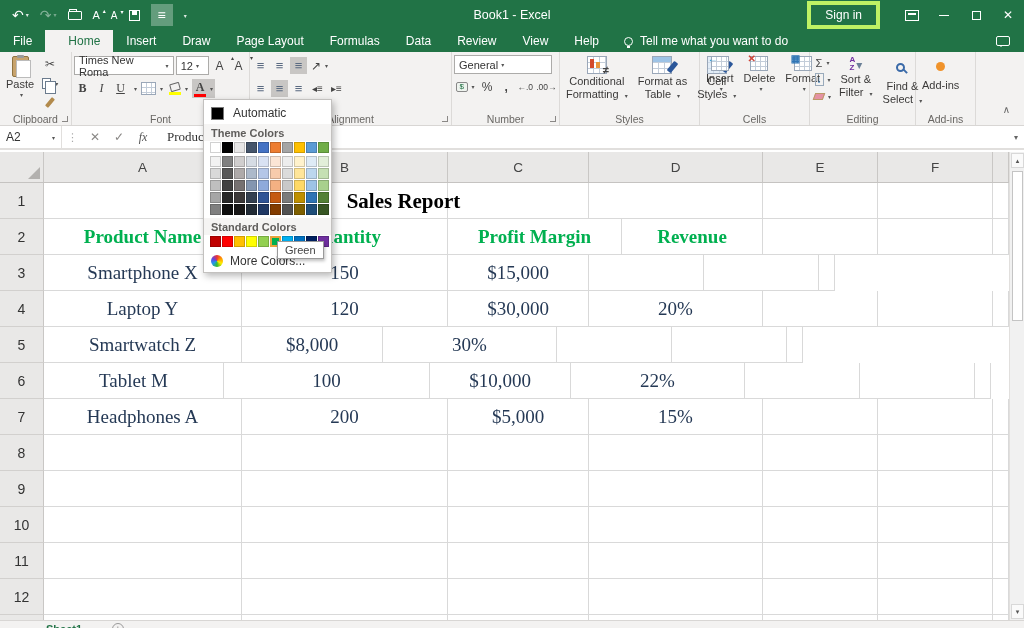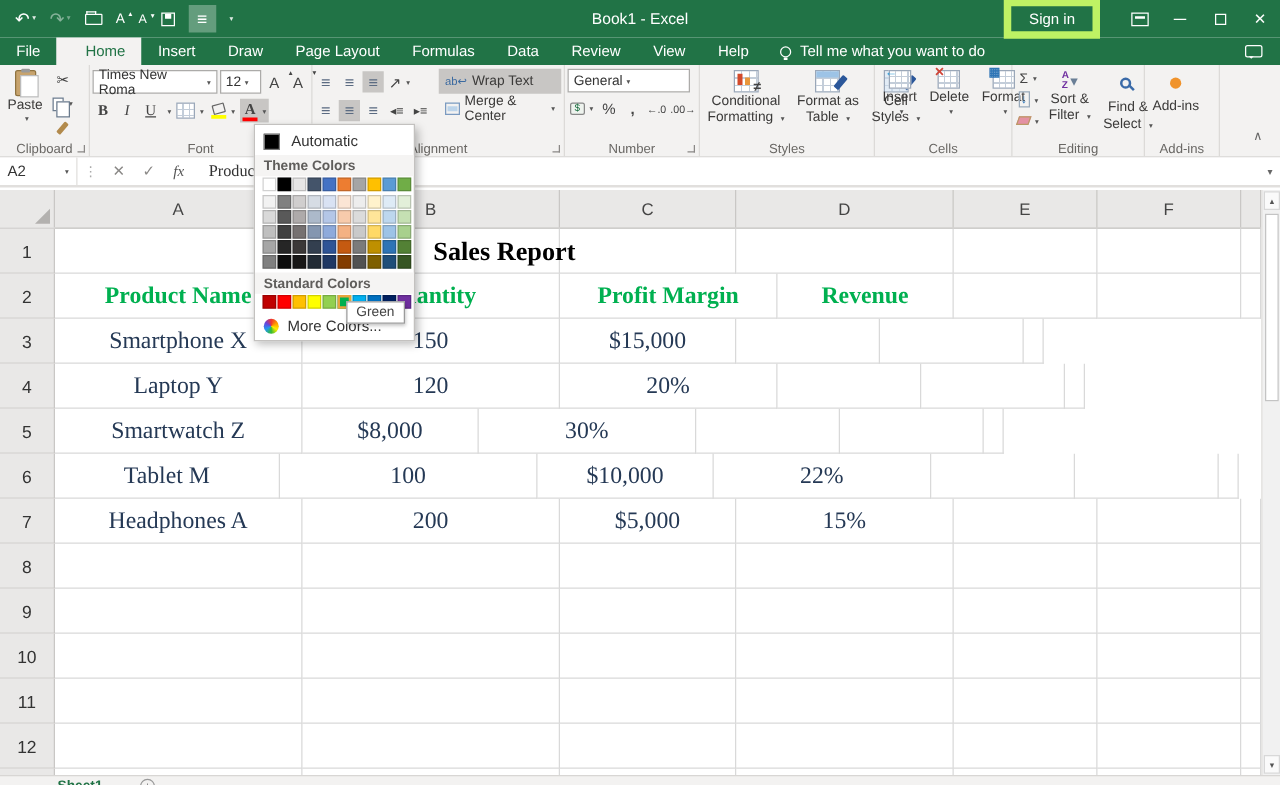--- a/index.html
+++ b/index.html
@@ -17,21 +17,21 @@
   .qhl {background:rgba(255,255,255,.30);padding:3px 7px;}
   .ic-folder {width:14px;height:9px;border:1px solid #fff;border-radius:1px;position:relative;display:inline-block;}
   .ic-folder::before {content:"";position:absolute;top:-3px;left:0;width:6px;height:2px;border:1px solid #fff;border-bottom:none;}
   .ic-save {width:11px;height:11px;border:1px solid #fff;position:relative;display:inline-block;}
   .ic-save::after {content:"";position:absolute;top:0;left:2px;width:5px;height:4px;background:#fff;}
   .fontup {font-size:11px;position:relative;}
   .fontup i,.fontdn i {font-style:normal;font-size:6px;position:absolute;top:-2px;right:-6px;}
   .fontdn {font-size:10px;position:relative;}
   .wtitle {position:absolute;left:0;right:0;text-align:center;font-size:12.5px;color:#fff;z-index:1;}
   .tbright {margin-left:auto;display:flex;align-items:center;height:100%;z-index:2;}
-  .signin {border:6px solid #bef264;background:transparent;color:#fff;font-size:12px;
+  .signin {border:4px solid #bef264;background:transparent;color:#fff;font-size:12px;
     padding:3px 14px;margin-right:16px;font-family:inherit;}
   .ic-ribopt {width:14px;height:11px;border:1px solid #fff;position:relative;margin-right:0;}
   .ic-ribopt::after {content:"";position:absolute;left:2px;top:2px;width:8px;height:2px;background:#fff;}
   .wbtn {width:32px;height:100%;display:flex;align-items:center;justify-content:center;font-size:12px;color:#fff;}
   .ic-min {width:10px;height:1px;background:#fff;display:inline-block;}
   .ic-max {width:9px;height:9px;border:1px solid #fff;display:inline-block;}
 
   
   .tabrow {position:absolute;top:30px;left:0;right:0;height:22px;background:#217346;
     display:flex;align-items:stretch;color:#fff;font-size:12px;}
@@ -312,31 +312,20 @@
             </span>
         </div>
         <div class="grow1">
           <span class="alico">≡</span>
           <span class="alico pressed">≡</span>
           <span class="alico">≡</span>
           <span class="sbtn" style="font-size:10px">◂≡</span>
           <span class="sbtn" style="font-size:10px">▸≡</span>
         </div>
       </div>
-      <div class="gcol" style="margin-left:4px">
-        <div class="wrapbtn pressed">
-          <span style="font-size:9px;color:#3b6aa0">ab↩</span>
-          <span>Wrap Text</span>
-        </div>
-        <div class="wrapbtn">
-          <span class="mc-ic"></span>
-          <span>Merge &amp; Center</span>
-          <span class="ccaret">▾</span>
-        </div>
-      </div>
       <div class="glabel">Alignment</div>
       <span class="launcher"></span>
     </div>
 
     <div class="rgroup" style="width:108px">
       <div class="gcol" style="width:100%">
         <span class="combo" style="width:98px">
             <span class="cv">General</span>
             <span class="ccaret">▾</span>
           </span>
@@ -505,20 +494,21 @@
           <div class="cell c-data" style="width: 206px;">150</div>
           <div class="cell c-data" style="width: 141px;">$15,000</div>
           <div class="cell" style="width: 115px;"></div>
           <div class="cell" style="width: 115px;"></div>
           <div class="cell" style="width: 16px;"></div>
         </div>
         <div class="grow" style="top: 139px;">
           <div class="rowh">4</div>
           <div class="cell c-data" style="width: 198px;">Laptop Y</div>
           <div class="cell c-data" style="width: 206px;">120</div>
+          <div class="cell c-data" style="width: 141px;">$30,000</div>
           <div class="cell c-data" style="width: 174px;">20%</div>
           <div class="cell" style="width: 115px;"></div>
           <div class="cell" style="width: 115px;"></div>
           <div class="cell" style="width: 16px;"></div>
         </div>
         <div class="grow" style="top: 175px;">
           <div class="rowh">5</div>
           <div class="cell c-data" style="width: 198px;">Smartwatch Z</div>
           <div class="cell c-data" style="width: 141px;">$8,000</div>
           <div class="cell c-data" style="width: 174px;">30%</div>

